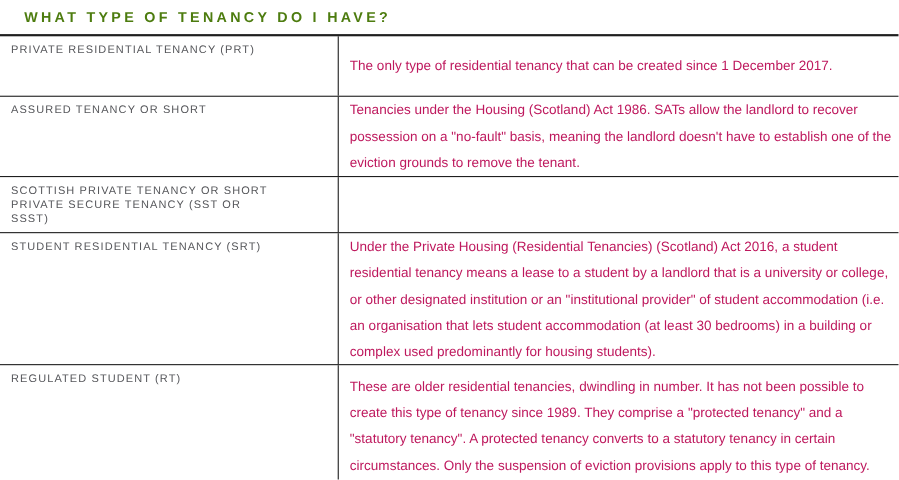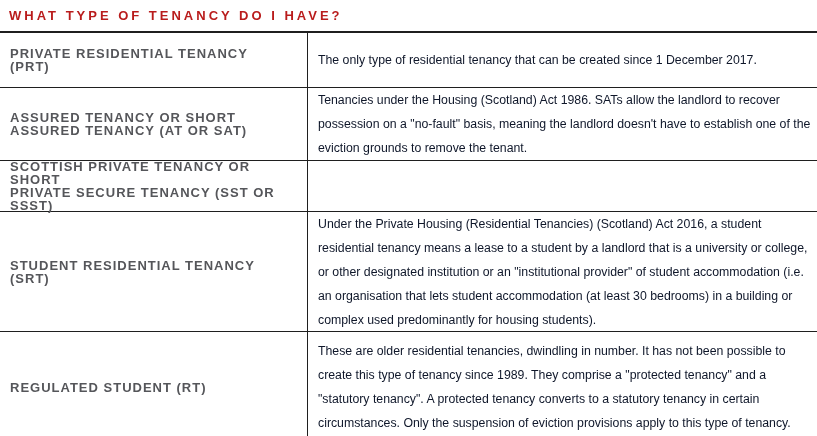--- a/index.html
+++ b/index.html
@@ -9,25 +9,25 @@
   }
   body {
     width: 817px;
     height: 436px;
     overflow: hidden;
     font-family: "Liberation Sans", sans-serif;
     -webkit-font-smoothing: antialiased;
   }
   .page-title {
     margin: 0;
-    padding: 8px 0 0 9px;
+    padding: 8px 0 0 22px;
     font-size: 13px;
     font-weight: bold;
     letter-spacing: 3px;
-    color: #b91c1c;
+    color: #4d7c0f;
   }
   .tenancy-table {
     margin-top: 8px;
     border-top: 2px solid #1f1f1f;
   }
   .row {
     display: flex;
     border-bottom: 1px solid #1f1f1f;
     box-sizing: border-box;
   }
@@ -40,36 +40,35 @@
   .r3 { height: 120px; }
   .r4 { height: 110px; }
   .cell-type {
     width: 308px;
     min-width: 308px;
     box-sizing: border-box;
     padding: 6px 26px 6px 10px;
     border-right: 1px solid #1f1f1f;
     display: flex;
     flex-direction: column;
-    justify-content: center;
-    font-size: 13px;
-    font-weight: bold;
+    font-size: 10px;
+    font-weight: normal;
     letter-spacing: 1px;
     line-height: 13px;
     color: #55565a;
   }
   .cell-desc {
     flex: 1;
     box-sizing: border-box;
     padding: 6px 6px 6px 10px;
     display: flex;
     align-items: center;
     font-size: 12.3px;
     line-height: 24px;
-    color: #0f172a;
+    color: #be185d;
   }
 </style>
 </head>
 <body>
 
 <h1 class="page-title">WHAT TYPE OF TENANCY DO I HAVE?</h1>
 
 <div class="tenancy-table">
 
   <div class="row r0">
@@ -77,21 +76,20 @@
       <span>PRIVATE RESIDENTIAL TENANCY (PRT)</span>
     </div>
     <div class="cell-desc">
       <span>The only type of residential tenancy that can be created since 1 December 2017.</span>
     </div>
   </div>
 
   <div class="row r1">
     <div class="cell-type">
       <span>ASSURED TENANCY OR SHORT</span>
-      <span>ASSURED TENANCY (AT OR SAT)</span>
     </div>
     <div class="cell-desc">
       <span>Tenancies under the Housing (Scotland) Act 1986. SATs allow the landlord to recover possession on a "no-fault" basis, meaning the landlord doesn't have to establish one of the eviction grounds to remove the tenant.</span>
     </div>
   </div>
 
   <div class="row r2">
     <div class="cell-type">
       <span>SCOTTISH PRIVATE TENANCY OR SHORT</span>
       <span>PRIVATE SECURE TENANCY (SST OR</span>

